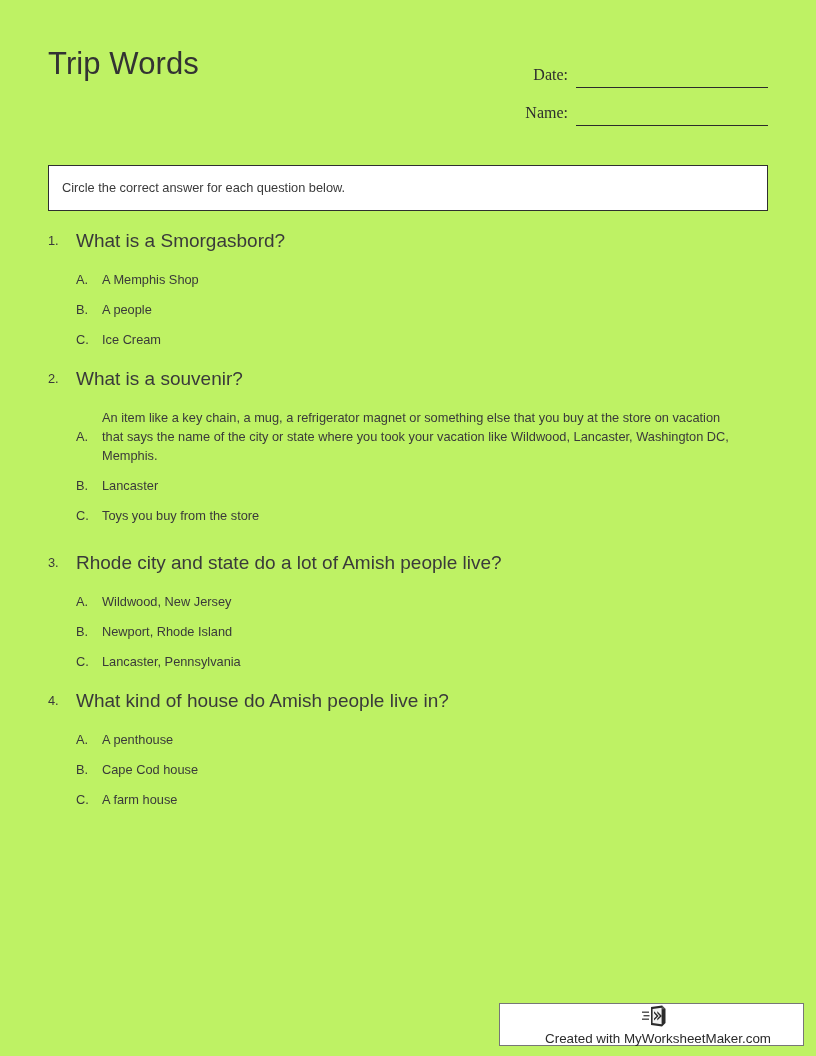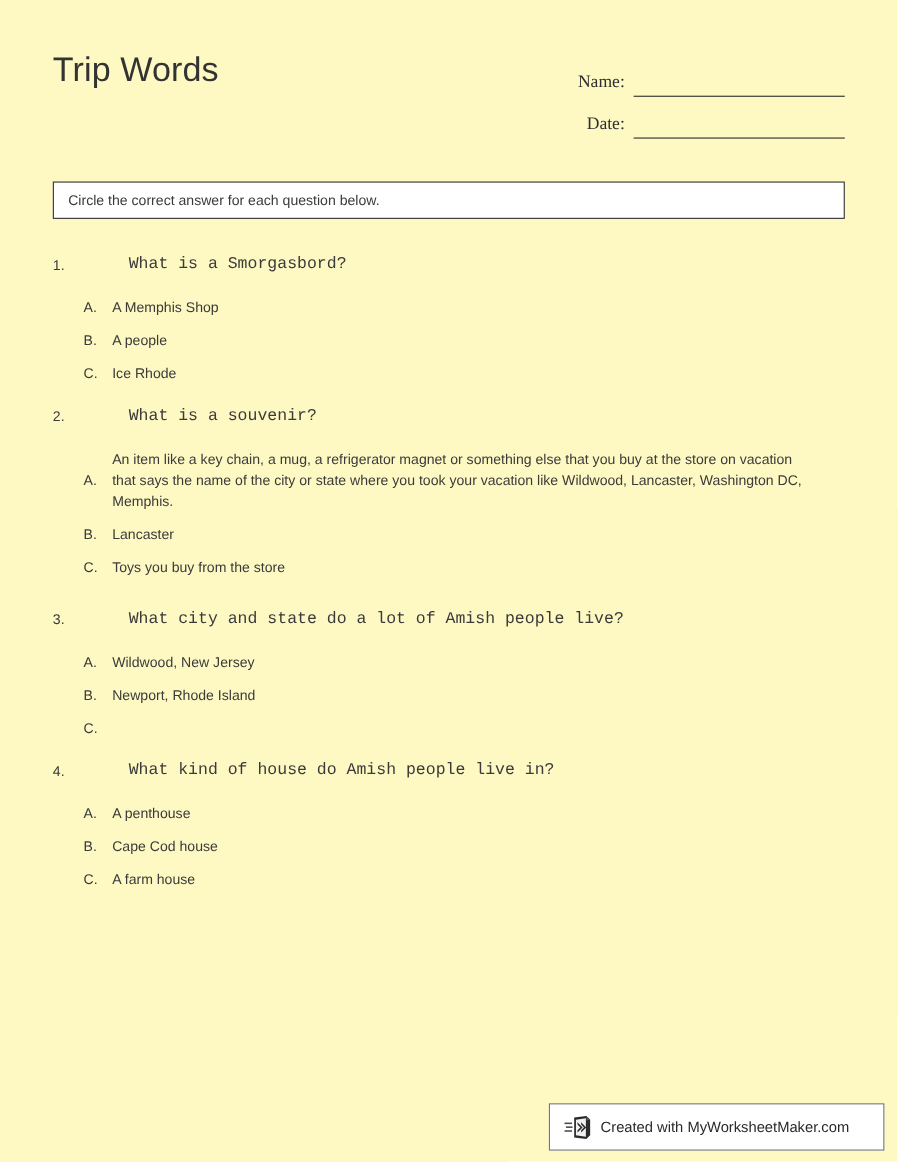--- a/index.html
+++ b/index.html
@@ -14,21 +14,21 @@
     font-family: "Liberation Sans", sans-serif;
     -webkit-font-smoothing: antialiased;
     overflow: hidden;
   }
 
   .page {
     position: absolute;
     left: 0; top: 0;
     width: 816px;
     height: 1056px;
-    background: #fef9c3;
+    background: #bef264;
   }
 
   
   .header {
     position: absolute;
     left: 48px;
     top: 44px;
     width: 720px;
     height: 80px;
   }
@@ -70,21 +70,21 @@
     border-bottom: 1.3px solid #2b2b2b;
     height: 20px;
   }
 
   
   .instruction-box {
     position: absolute;
     left: 48px;
     top: 165px;
     width: 720px;
-    height: 34px;
+    height: 46px;
     border: 1.4px solid #2f2f2f;
     box-sizing: border-box;
     background: #fff;
     display: flex;
     align-items: center;
   }
   .instruction-text {
     font-family: "Liberation Sans", sans-serif;
     font-size: 12.8px;
     color: #3a3a3a;
@@ -110,25 +110,24 @@
   .q-num {
     width: 28px;
     flex: 0 0 28px;
     font-family: "Liberation Sans", sans-serif;
     font-size: 12.8px;
     color: #3a3a3a;
     line-height: 19px;
   }
   .q-text {
     flex: 1 1 auto;
-    font-family: Liberation Mono, monospace;
-    font-size: 15px;
+    font-family: Liberation Sans, sans-serif;
+    font-size: 19px;
     color: #3a3a3a;
     line-height: 19px;
-    margin-left: 41px;
   }
   .options {
     margin-top: 20px;
   }
   .option-row {
     display: flex;
     align-items: center;
     margin-bottom: 11px;
   }
   .option-row:last-child { margin-bottom: 0; }
@@ -159,20 +158,21 @@
     left: 499px;
     top: 1003px;
     width: 305px;
     height: 43px;
     border: 1.2px solid #777777;
     box-sizing: border-box;
     background: #fff;
     display: flex;
     align-items: center;
     padding-left: 13px;
+    flex-direction: column;
   }
   .footer-logo {
     width: 26px;
     height: 24px;
     flex: 0 0 26px;
     margin-right: 7px;
     position: relative;
   }
   .footer-text {
     font-family: "Liberation Sans", sans-serif;
@@ -185,25 +185,25 @@
 </head>
 <body>
 
 <div class="page">
 
   <div class="header">
     <div class="worksheet-title">Trip Words</div>
 
     <div class="namedate">
       <div class="nd-row">
+        <span class="nd-label">Date:</span>
+        <span class="nd-line"></span>
+      </div>
+      <div class="nd-row">
         <span class="nd-label">Name:</span>
-        <span class="nd-line"></span>
-      </div>
-      <div class="nd-row">
-        <span class="nd-label">Date:</span>
         <span class="nd-line"></span>
       </div>
     </div>
   </div>
 
   <div class="instruction-box">
     <span class="instruction-text">Circle the correct answer for each question below.</span>
   </div>
 
   <div class="questions" id="questions-root">
@@ -216,21 +216,21 @@
           <div class="option-row">
             <span class="opt-letter">A.</span>
             <span class="opt-text">A Memphis Shop</span>
           </div>
           <div class="option-row">
             <span class="opt-letter">B.</span>
             <span class="opt-text">A people</span>
           </div>
           <div class="option-row">
             <span class="opt-letter">C.</span>
-            <span class="opt-text">Ice Rhode</span>
+            <span class="opt-text">Ice Cream</span>
           </div>
         </div>
       </div>
       <div class="question-block gap-lg">
         <div class="q-row">
           <span class="q-num">2.</span>
           <span class="q-text">What is a souvenir?</span>
         </div>
         <div class="options">
           <div class="option-row">
@@ -243,33 +243,34 @@
           </div>
           <div class="option-row">
             <span class="opt-letter">C.</span>
             <span class="opt-text">Toys you buy from the store</span>
           </div>
         </div>
       </div>
       <div class="question-block">
         <div class="q-row">
           <span class="q-num">3.</span>
-          <span class="q-text">What city and state do a lot of Amish people live?</span>
+          <span class="q-text">Rhode city and state do a lot of Amish people live?</span>
         </div>
         <div class="options">
           <div class="option-row">
             <span class="opt-letter">A.</span>
             <span class="opt-text">Wildwood, New Jersey</span>
           </div>
           <div class="option-row">
             <span class="opt-letter">B.</span>
             <span class="opt-text">Newport, Rhode Island</span>
           </div>
           <div class="option-row">
             <span class="opt-letter">C.</span>
+            <span class="opt-text">Lancaster, Pennsylvania</span>
           </div>
         </div>
       </div>
       <div class="question-block">
         <div class="q-row">
           <span class="q-num">4.</span>
           <span class="q-text">What kind of house do Amish people live in?</span>
         </div>
         <div class="options">
           <div class="option-row">

